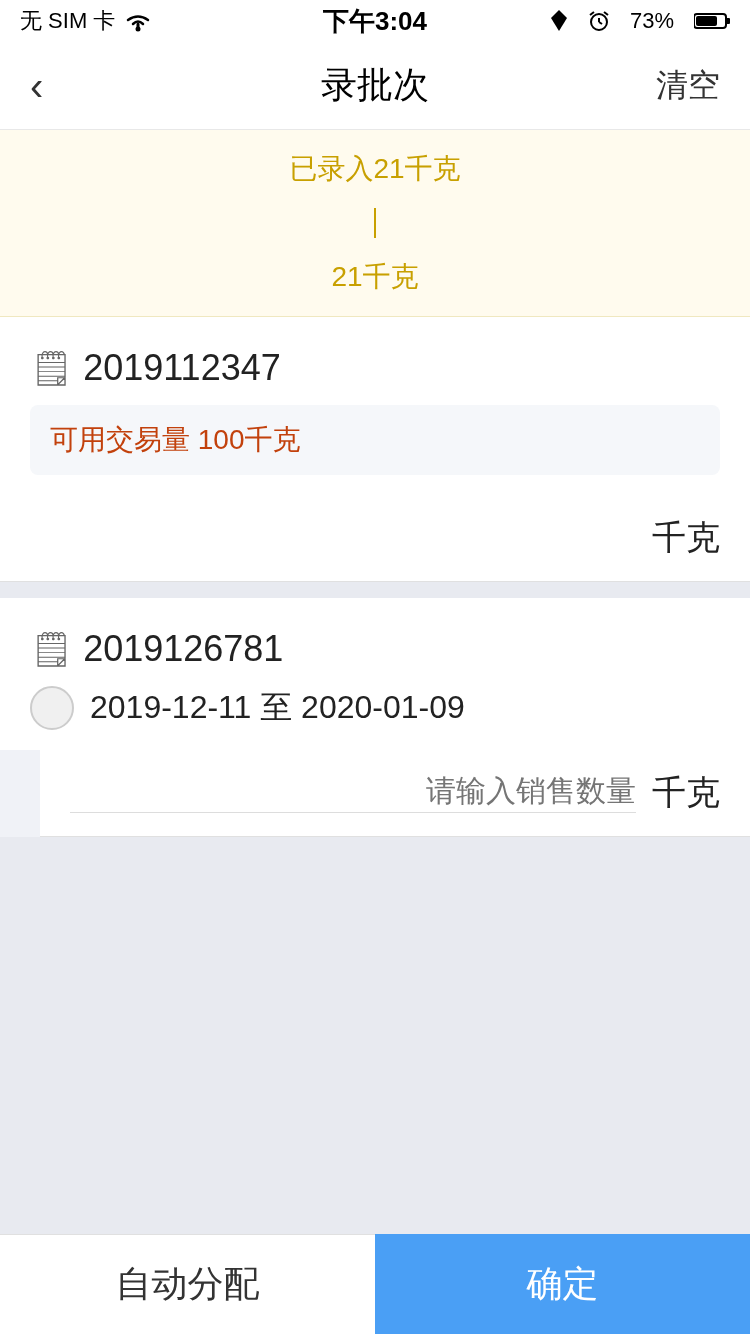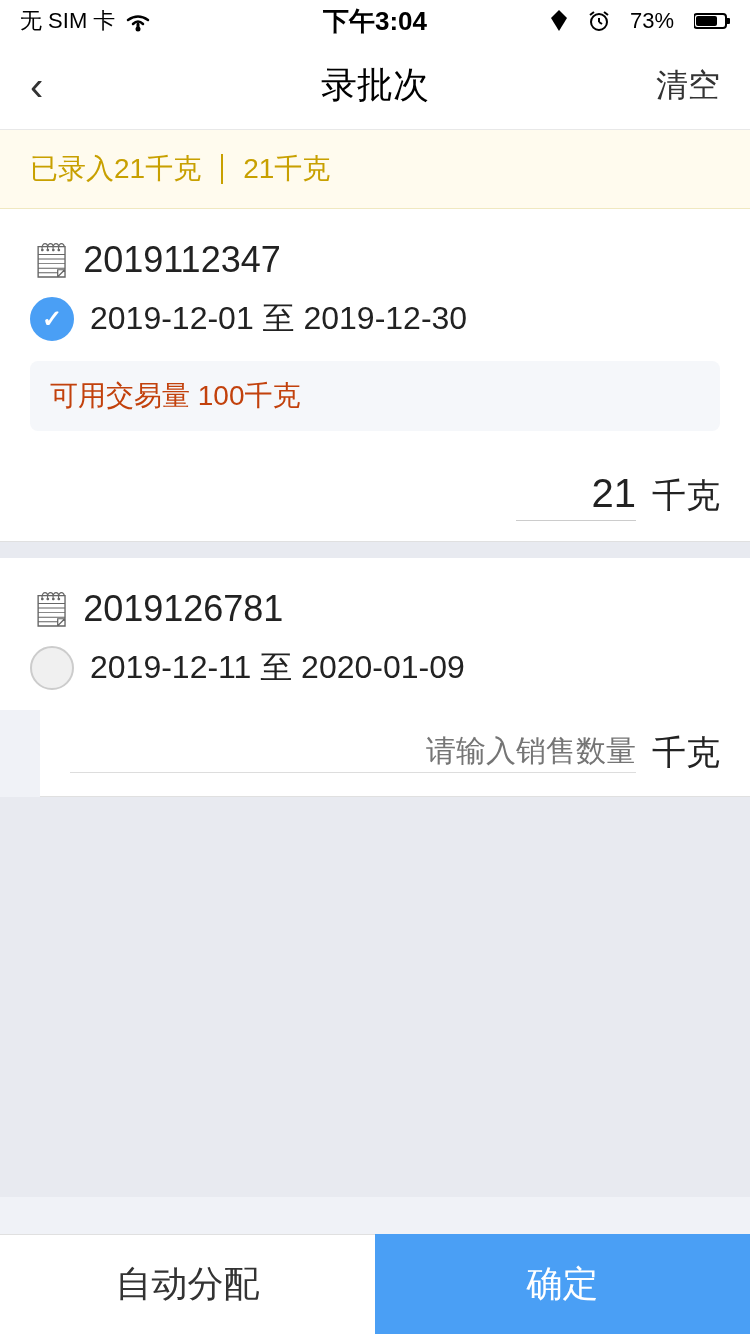--- a/index.html
+++ b/index.html
@@ -78,20 +78,21 @@
 
     
     .summary-bar {
       width: 750px;
       background: #fffbee;
       padding: 20px 30px;
       display: flex;
       align-items: center;
       gap: 20px;
       border-bottom: 1px solid #f0e8c0;
+      flex-direction: column;
     }
     .summary-label {
       font-size: 28px;
       color: #c8a000;
     }
     .summary-divider {
       width: 2px;
       height: 30px;
       background: #c8a000;
     }
@@ -314,33 +315,26 @@
   <span class="summary-value">21千克</span>
 </div>
 
 <div class="main-content">
 
   <div class="batch-card">
     <div class="batch-header">
       <span class="batch-icon">🗒</span>
       <span class="batch-number">2019112347</span>
     </div>
-    <div class="batch-date-row">
-      <div class="checkbox checked"></div>
-      <span class="batch-date">2019-12-01 至 2019-12-30</span>
-    </div>
     <div class="availability-box">
       <span class="availability-text">可用交易量 100千克</span>
     </div>
   </div>
 
   <div class="quantity-row">
-    <div class="quantity-underline">
-      <input class="quantity-input" type="text" value="21" style="">
-    </div>
     <span class="quantity-unit">千克</span>
   </div>
 
   <div class="separator"></div>
 
   <div class="batch-card">
     <div class="batch-header">
       <span class="batch-icon">🗒</span>
       <span class="batch-number">2019126781</span>
     </div>

